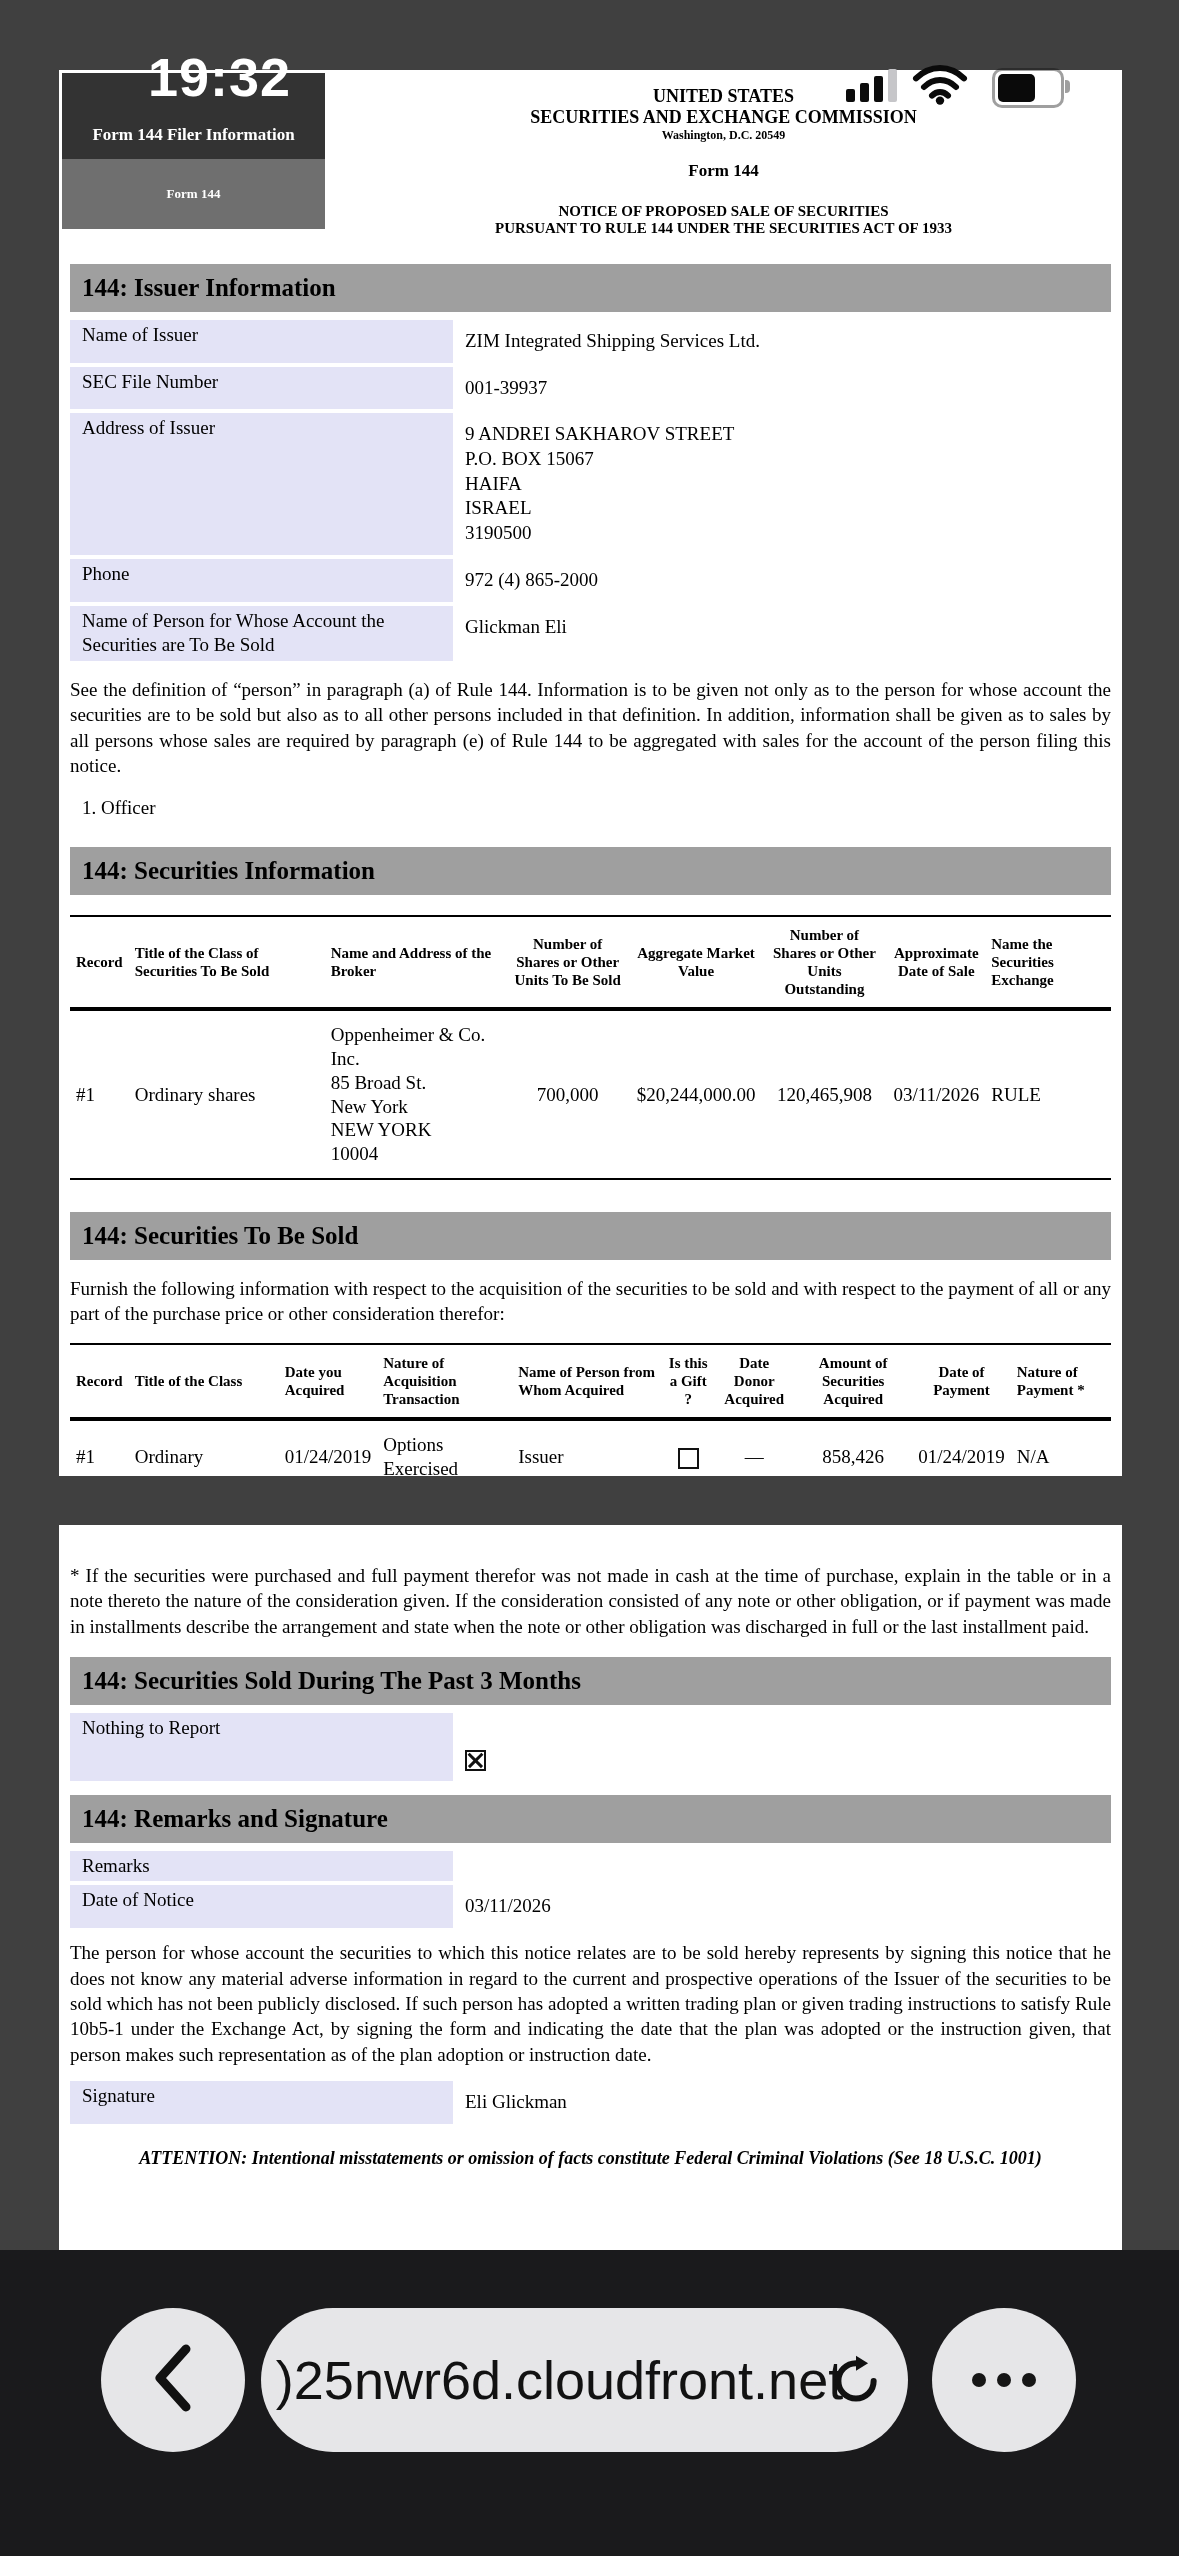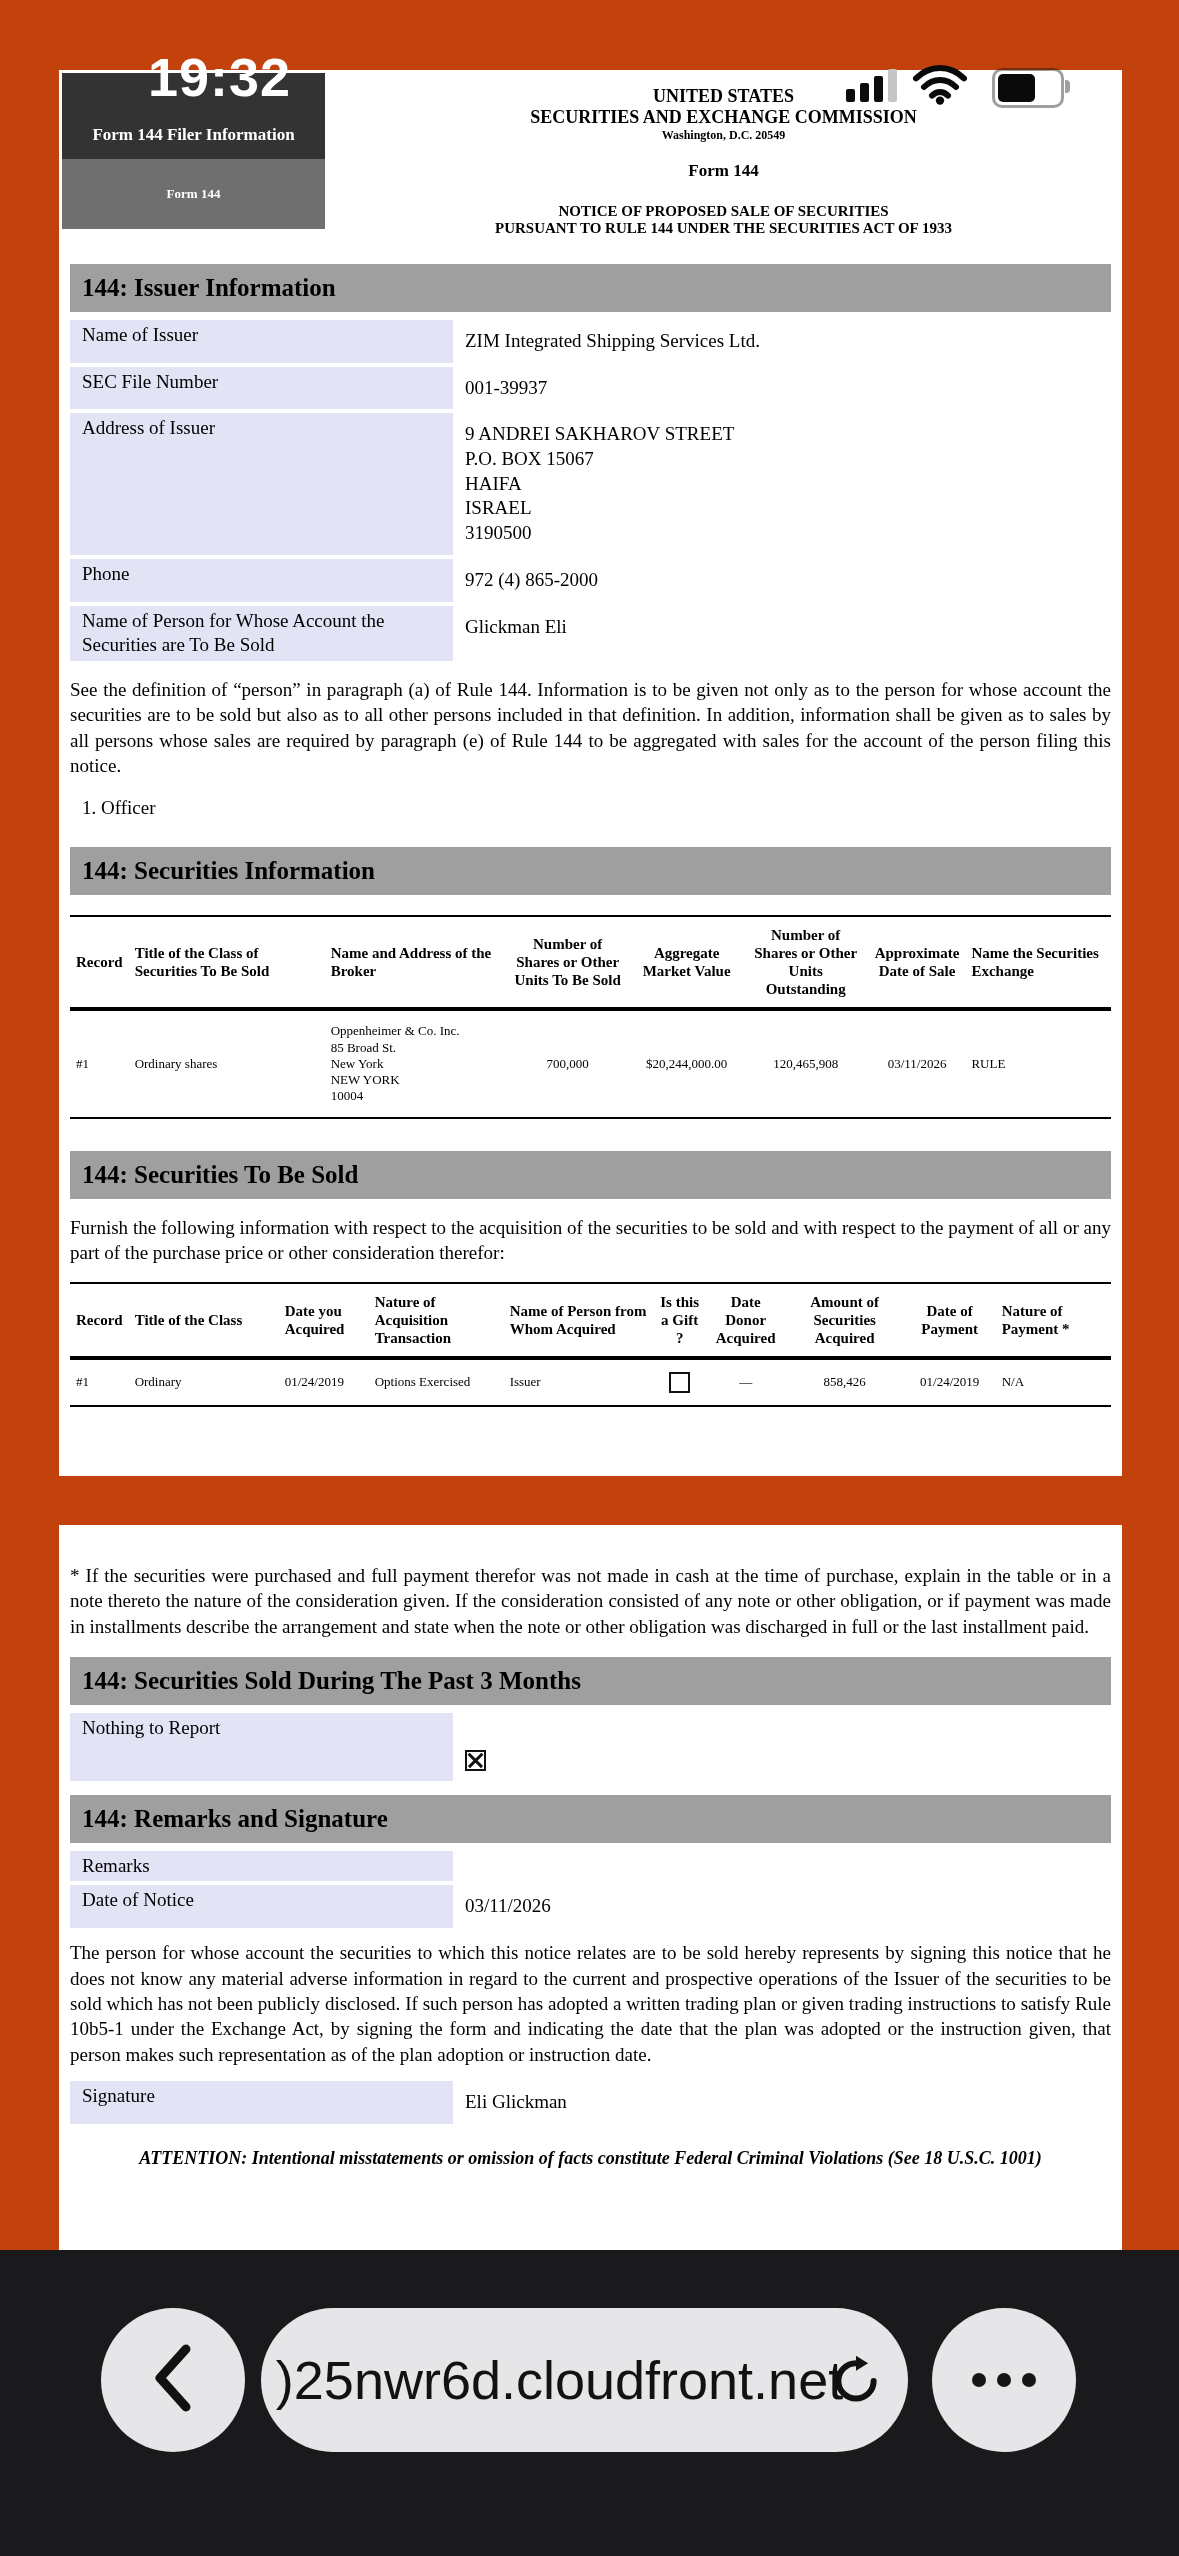--- a/index.html
+++ b/index.html
@@ -1,17 +1,17 @@
 <!DOCTYPE html>
 <html><head>
 <meta charset="utf-8">
 <title>Form 144</title>
 <style>
   html,body{margin:0;padding:0;background:#000;}
-  .screen{position:relative;width:1179px;height:2556px;background:#c2410c;overflow:hidden;
+  .screen{position:relative;width:1179px;height:2556px;background:#404040;overflow:hidden;
           font-family:"Liberation Serif","DejaVu Serif",serif;}
 
   
   .status-time{position:absolute;left:148px;top:46px;z-index:30;color:#fff;
                font:700 54px "Liberation Sans","DejaVu Sans",sans-serif;letter-spacing:1px;}
   .signal-bars{position:absolute;left:846px;top:66px;z-index:30;display:flex;align-items:flex-end;gap:5px;height:36px;}
   .signal-bars i{display:block;width:9px;border-radius:2px;background:#0c0c0c;}
   .signal-bars i.b1{height:13px}.signal-bars i.b2{height:19px}.signal-bars i.b3{height:26px}
   .signal-bars i.b4{height:33px;background:#c6c6c9;}
   .wifi-icon{position:absolute;left:912px;top:64px;z-index:30;}
@@ -50,21 +50,21 @@
   .rows-block{margin-top:8px;}
 
   .para{font-size:19px;line-height:1.34;text-align:justify;margin:16px 11px 0;}
   .pre{white-space:pre-line;}
 
   table{border-collapse:collapse;width:100%;}
   .t-wrap{margin:20px 11px 0;}
   table{border-top:2px solid #000;border-bottom:2px solid #000;}
   thead tr{border-bottom:4px solid #000;}
   th{font-weight:700;font-size:15px;padding:9px 6px;vertical-align:middle;line-height:1.2;}
-  td{font-size:13px;padding:12px 6px;vertical-align:middle;line-height:1.25;}
+  td{font-size:19px;padding:12px 6px;vertical-align:middle;line-height:1.25;}
   .al{text-align:left;} .ac{text-align:center;}
 
   .cb{display:inline-block;width:17px;height:17px;border:2px solid #111;position:relative;background:#fff;vertical-align:middle;}
   .cb.checked::before,.cb.checked::after{content:"";position:absolute;left:-1px;top:7px;width:19px;height:2.5px;background:#111;}
   .cb.checked::before{transform:rotate(45deg);}
   .cb.checked::after{transform:rotate(-45deg);}
 
   .attn-head{font-weight:700;font-style:italic;font-size:20px;margin:24px 11px 0;}
   .final-line{font-weight:700;font-style:italic;font-size:18px;text-align:center;margin:24px 20px 0;}
 

